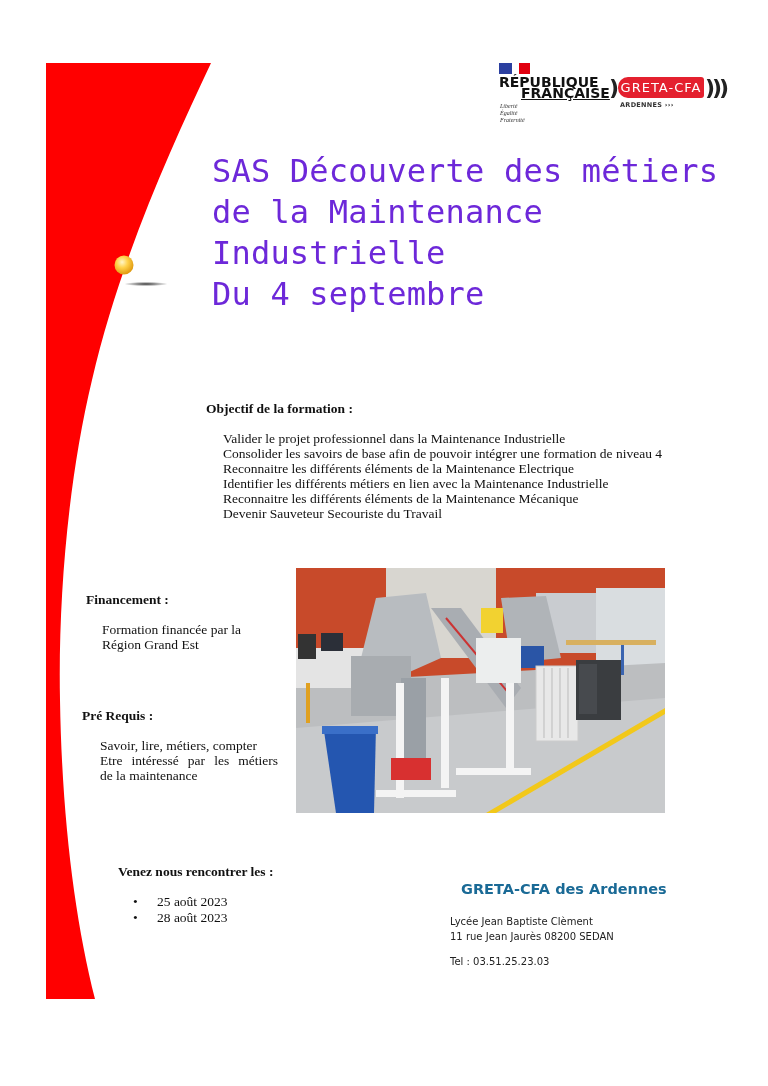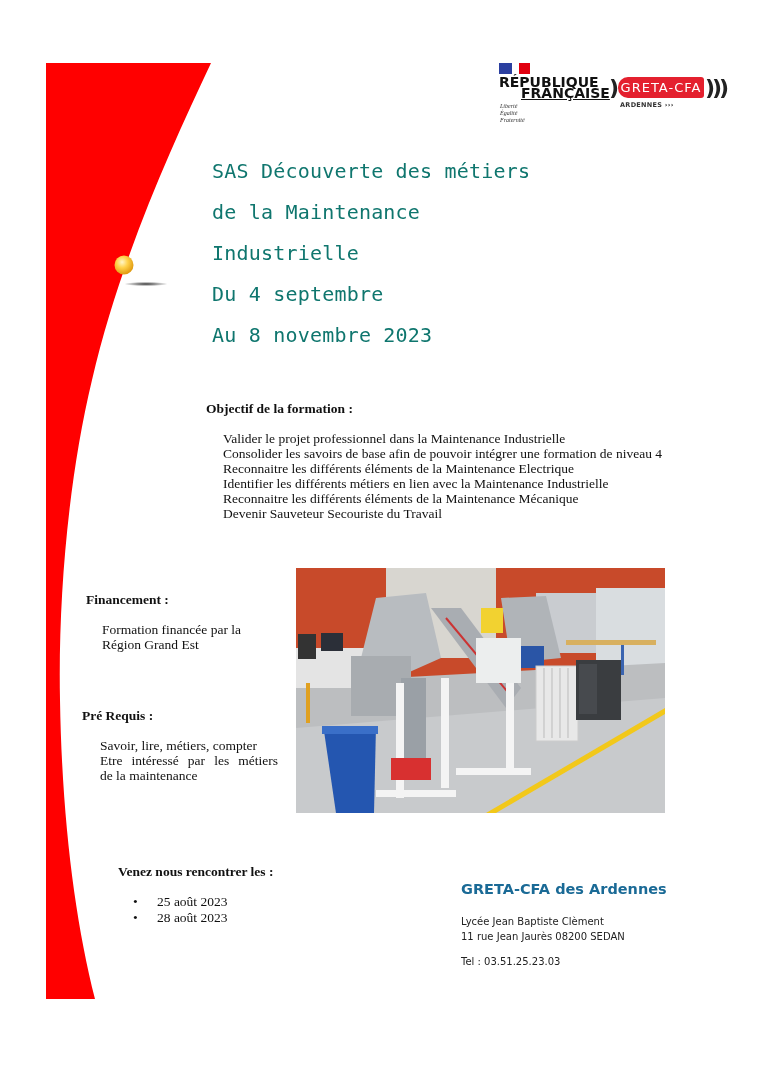--- a/index.html
+++ b/index.html
@@ -1,19 +1,19 @@
 <!DOCTYPE html>
 <html><head>
 <meta charset="utf-8">
 <style>
   html, body { margin:0; padding:0; background:#ffffff; }
   body { width:768px; height:1086px; position:relative; overflow:hidden; font-family:"Liberation Serif", serif; color:#111; }
   .abs { position:absolute; }
   #red-band { position:absolute; left:0; top:0; width:768px; height:1086px; }
-  .title-line { font-family:"DejaVu Sans Mono", "Liberation Mono", monospace; color:#0f766e; font-size:20px; line-height:41px; white-space:nowrap; letter-spacing:0.2px; }
+  .title-line { font-family:"DejaVu Sans Mono", "Liberation Mono", monospace; color:#6d28d9; font-size:32px; line-height:41px; white-space:nowrap; letter-spacing:0.2px; }
   .heading { font-weight:bold; font-size:13.5px; }
   .body-text { font-size:13.5px; line-height:15px; }
   .contact-name { font-family:"DejaVu Sans", sans-serif; font-weight:bold; color:#1a6a96; font-size:14.5px; }
   .contact-text { font-family:"DejaVu Sans", sans-serif; font-size:10px; line-height:15px; color:#222; }
   
   .rf-flag { position:absolute; left:499px; top:63px; width:31px; height:11px; }
   .rf-flag .blue { position:absolute; left:0; top:0; width:13px; height:11px; background:#2b3fa0; }
   .rf-flag .red { position:absolute; right:0; top:0; width:11px; height:11px; background:#e1000f; }
   .rf-text { font-family:"DejaVu Sans", sans-serif; font-weight:bold; font-size:14px; line-height:11px; color:#111; }
   .rf-motto { font-family:"Liberation Serif", serif; font-style:italic; font-size:6px; line-height:7px; color:#333; }
@@ -66,21 +66,20 @@
   </div>
   <div class="abs paren" style="left:705px; top:77px; letter-spacing:-3px;">)))</div>
   <div class="abs greta-sub" style="left:620px; top:101px;">ARDENNES ›››</div>
 </div>
 
 <div class="abs" style="left:212px; top:151px;">
   <div class="title-line">SAS Découverte des métiers</div>
   <div class="title-line">de la Maintenance</div>
   <div class="title-line">Industrielle</div>
   <div class="title-line">Du 4 septembre</div>
-  <div class="title-line">Au 8 novembre 2023</div>
 </div>
 
 <div class="abs heading" style="left:206px; top:401px;">Objectif de la formation :</div>
 <div class="abs body-text" style="left:223px; top:431px;">
   <div>Valider le projet professionnel dans la Maintenance Industrielle</div>
   <div>Consolider les savoirs de base afin de pouvoir intégrer une formation de niveau 4</div>
   <div>Reconnaitre les différents éléments de la Maintenance Electrique</div>
   <div>Identifier les différents métiers en lien avec la Maintenance Industrielle</div>
   <div>Reconnaitre les différents éléments de la Maintenance Mécanique</div>
   <div>Devenir Sauveteur Secouriste du Travail</div>
@@ -162,18 +161,18 @@
     <span class="bullet">•</span>
     <span>25 août 2023</span>
   </li>
   <li>
     <span class="bullet">•</span>
     <span>28 août 2023</span>
   </li>
 </ul>
 
 <div class="abs contact-name" style="left:461px; top:881px;">GRETA-CFA des Ardennes</div>
-<div class="abs contact-text" style="left:461px; top:914px;">
+<div class="abs contact-text" style="left:450px; top:914px;">
   <div>Lycée Jean Baptiste Clèment</div>
   <div>11 rue Jean Jaurès 08200 SEDAN</div>
   <div style="height:10px;"></div>
   <div>Tel : 03.51.25.23.03</div>
 </div>
 
 </body></html>

